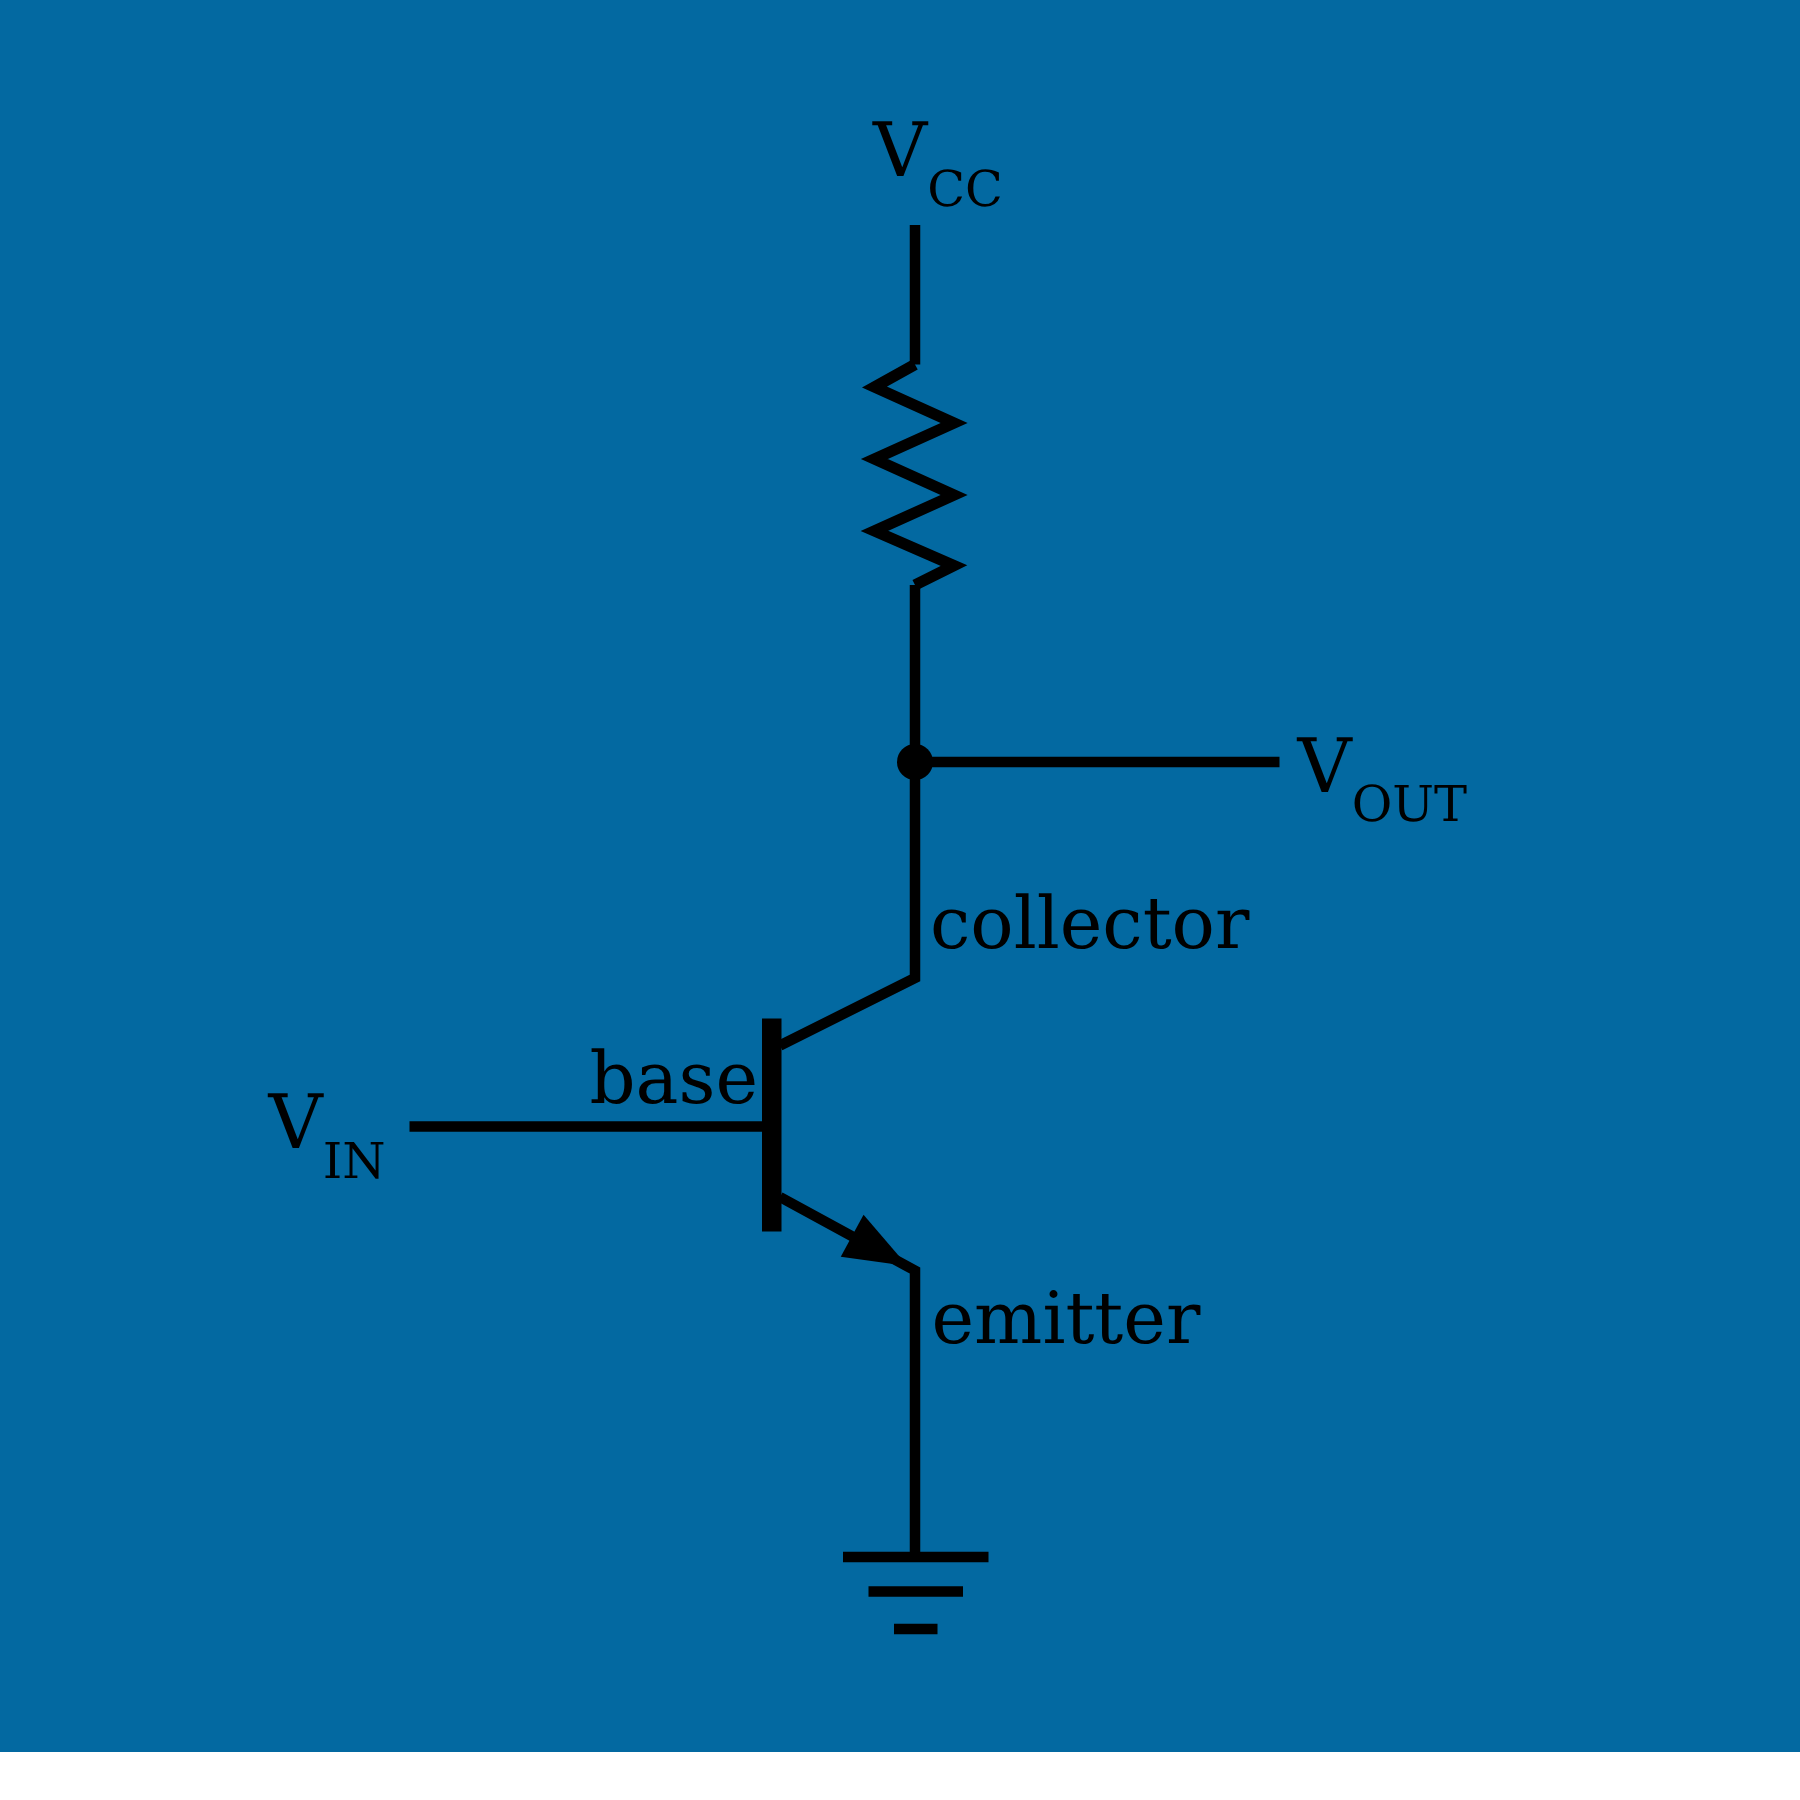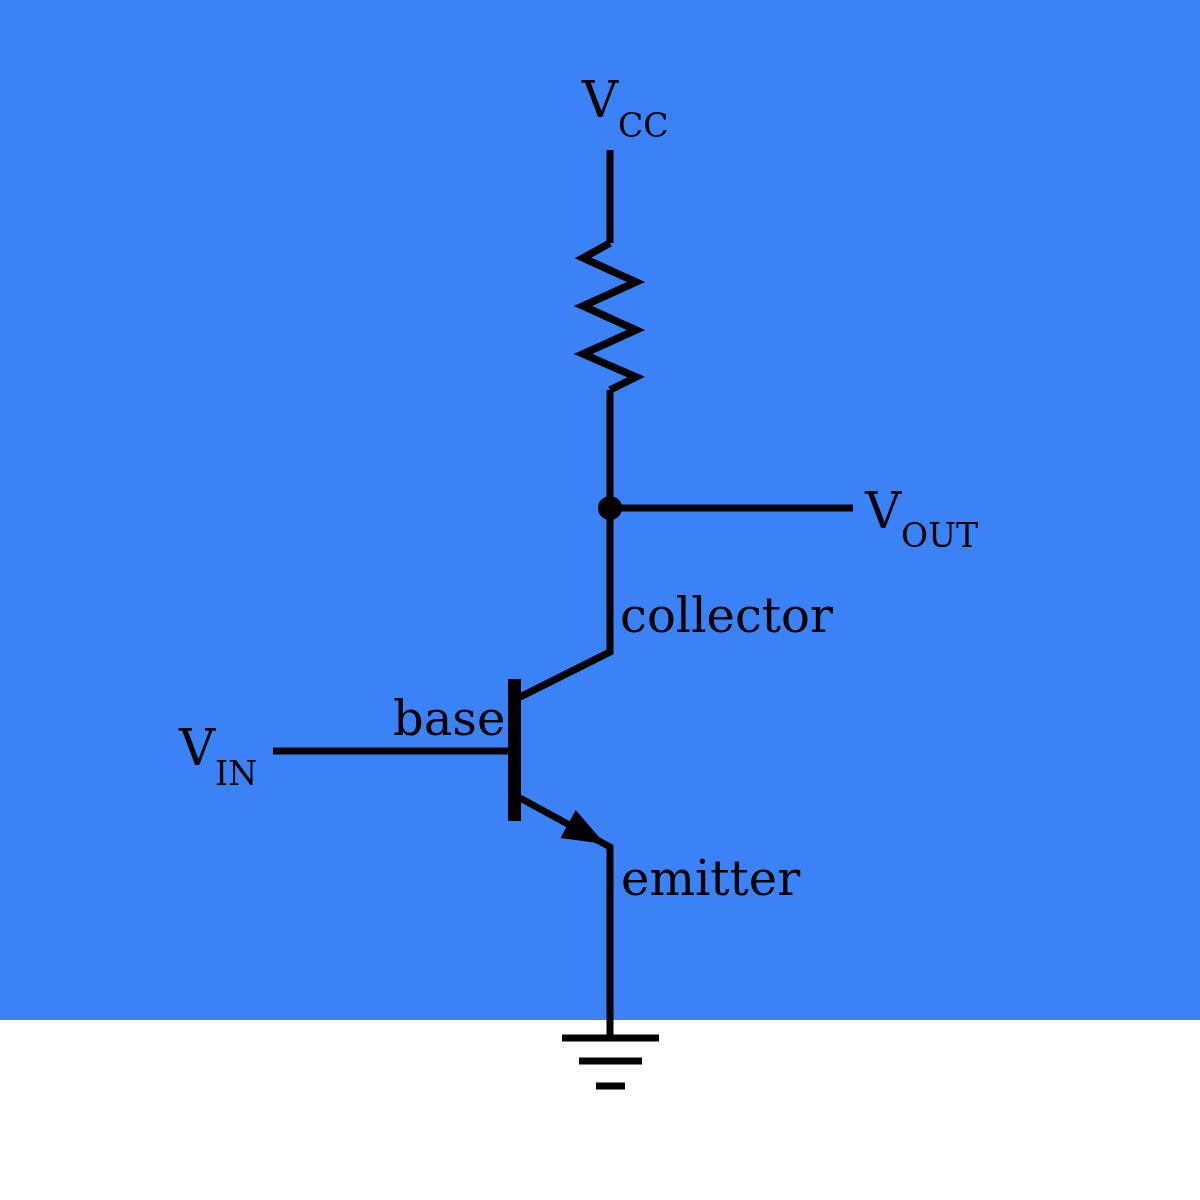--- a/index.html
+++ b/index.html
@@ -6,22 +6,22 @@
     margin: 0;
     padding: 0;
     width: 1200px;
     height: 1200px;
     background: #ffffff;
     overflow: hidden;
   }
   .canvas {
     position: relative;
     width: 1200px;
-    height: 1020px;
-    background: #3b82f6;
+    height: 1168px;
+    background: #0369a1;
   }
   svg {
     position: absolute;
     top: 0;
     left: 0;
     display: block;
   }
   .wire {
     stroke: #000000;
     stroke-width: 7;

